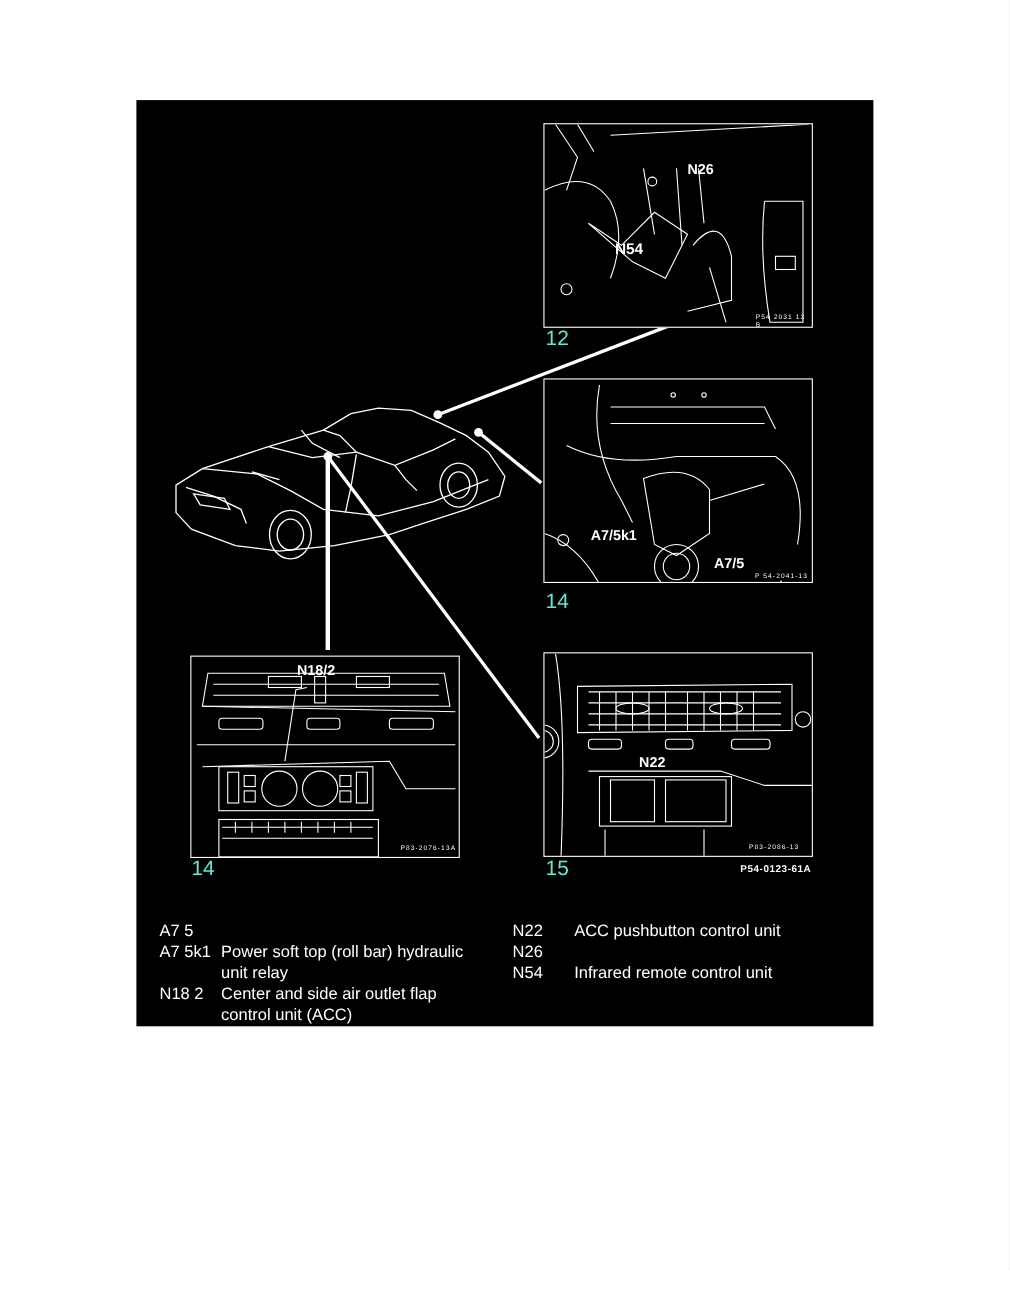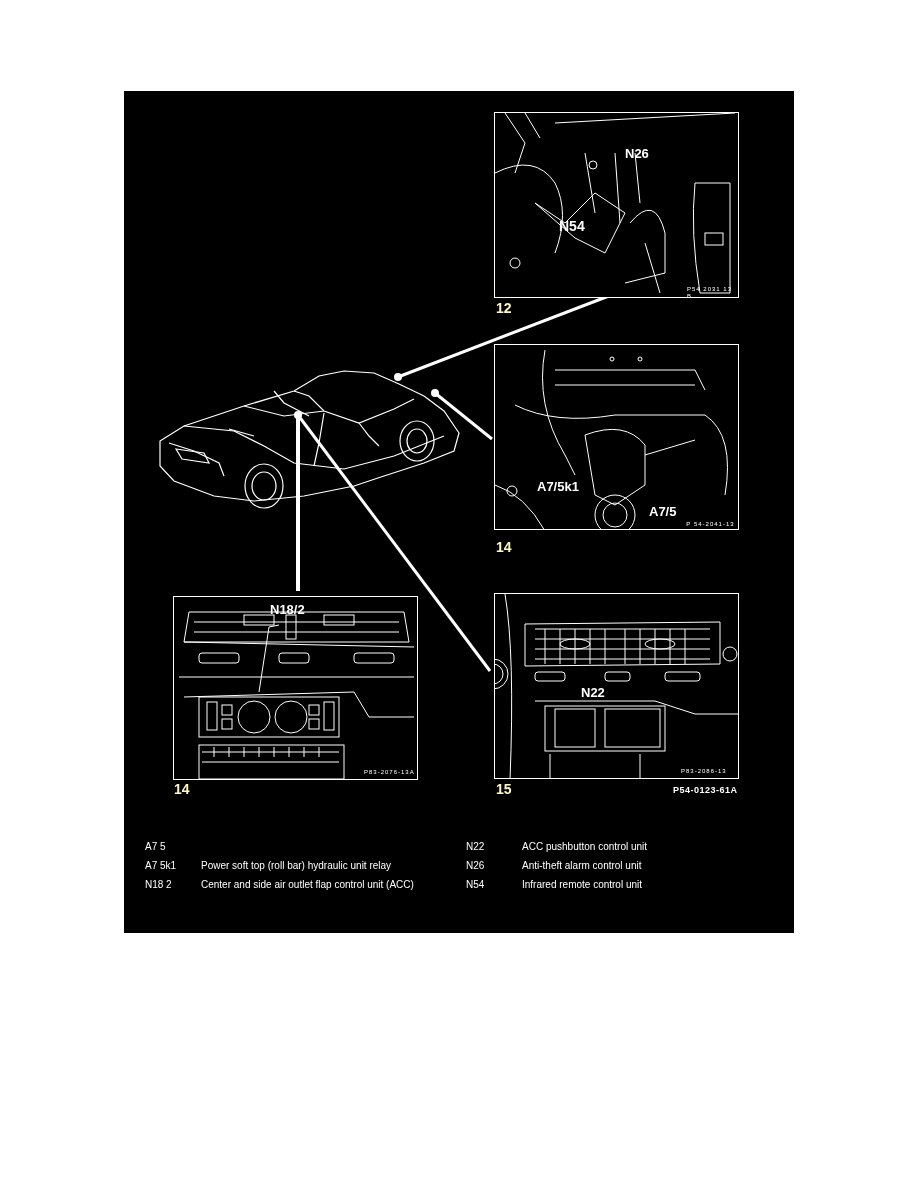--- a/index.html
+++ b/index.html
@@ -1,24 +1,24 @@
 <!DOCTYPE html>
 <html><head>
 <meta charset="utf-8">
 <style>
   html, body { margin:0; padding:0; background:#ffffff; }
   body { width:918px; height:1188px; position:relative; overflow:hidden; font-family:"Liberation Sans", sans-serif; }
   .panel { position:absolute; left:124px; top:91px; width:670px; height:842px; background:#000; overflow:hidden; }
   .frame { position:absolute; border:1.5px solid #fff; box-sizing:border-box; background:#000; overflow:hidden; }
-  .fig-num { position:absolute; color:#fef9c3; font-weight:bold; font-size:14px; line-height:17px; }
+  .fig-num { position:absolute; color:#5eead4; font-weight:normal; font-size:19px; line-height:17px; }
   .label { position:absolute; color:#fff; font-weight:bold; font-size:13px; line-height:13px; }
   .code { position:absolute; color:#fff; font-size:6px; letter-spacing:1px; line-height:7px; }
   .page-code { position:absolute; color:#fff; font-weight:bold; font-size:9px; letter-spacing:0.5px; }
   svg.overlay { position:absolute; left:0; top:0; }
-  .legend { position:absolute; color:#fff; font-size:10px; line-height:19px; }
+  .legend { position:absolute; color:#fff; font-size:15px; line-height:19px; }
   .legend .row { display:flex; }
   .legend .key { width:56px; flex:none; }
   .legend .desc { flex:1; }
 </style>
 </head>
 <body>
 
 <div class="panel">
 
   <svg class="overlay" width="670" height="842">
@@ -171,21 +171,20 @@
       <span class="desc">Center and side air outlet flap control unit (ACC)</span>
     </div>
   </div>
   <div class="legend" style="left:342px;top:746px;width:290px;">
     <div class="row">
       <span class="key">N22</span>
       <span class="desc">ACC pushbutton control unit</span>
     </div>
     <div class="row">
       <span class="key">N26</span>
-      <span class="desc">Anti-theft alarm control unit</span>
     </div>
     <div class="row">
       <span class="key">N54</span>
       <span class="desc">Infrared remote control unit</span>
     </div>
   </div>
 
 </div>
 
 </body></html>

